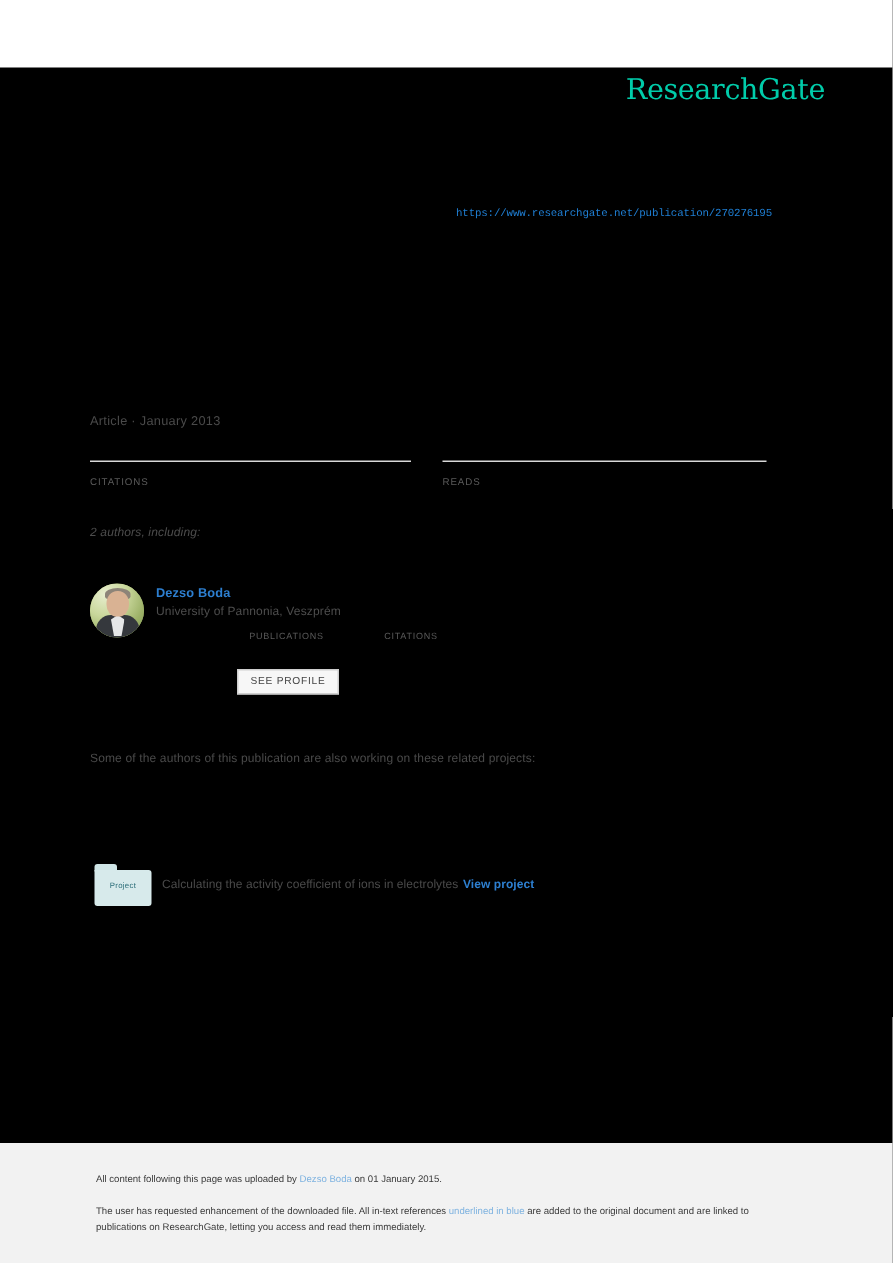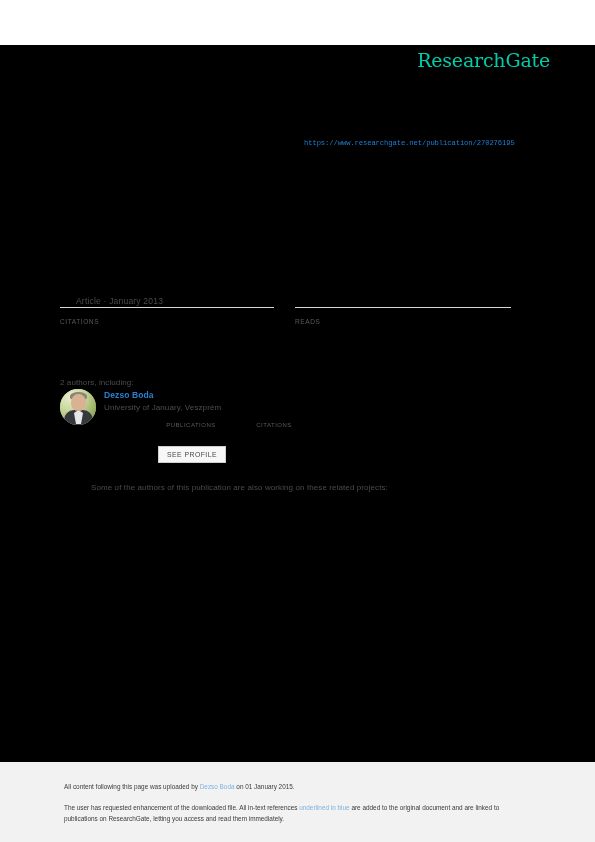--- a/index.html
+++ b/index.html
@@ -76,26 +76,25 @@
     width: 455px;
     color: #000000;
     font-size: 15px;
     line-height: 1.35;
   }
 
   
   .article-line {
     position: absolute;
     left: 60px;
-    top: 251px;
+    top: 230px;
     font-size: 8.5px;
     color: #4a4a4a;
     letter-spacing: 0.2px;
     white-space: nowrap;
-    margin-left: 16px;
   }
 
   .stat {
     position: absolute;
     top: 262px;
     height: 30px;
   }
   .stat.citations { left: 60px; width: 214px; }
   .stat.reads     { left: 295px; width: 216px; }
 
@@ -115,25 +114,26 @@
     font-size: 6.5px;
     color: #5a5a5a;
     letter-spacing: 0.6px;
     white-space: nowrap;
   }
 
   
   .authors-heading {
     position: absolute;
     left: 60px;
-    top: 333px;
+    top: 305px;
     font-size: 8px;
     color: #4d4d4d;
     letter-spacing: 0.1px;
     white-space: nowrap;
+    font-style: italic;
   }
 
   .author-row {
     position: absolute;
     left: 60px;
     top: 344px;
     width: 420px;
   }
 
   .avatar {
@@ -243,26 +243,25 @@
     display: flex;
     align-items: center;
     justify-content: center;
     cursor: pointer;
   }
 
   
   .projects-heading {
     position: absolute;
     left: 60px;
-    top: 438px;
+    top: 456px;
     font-size: 8px;
     color: #4a4a4a;
     letter-spacing: 0.1px;
     white-space: nowrap;
-    margin-left: 31px;
   }
 
   .project-row {
     position: absolute;
     left: 60px;
     width: 460px;
     height: 30px;
   }
   .project-row.p0 { top: 486px; }
   .project-row.p1 { top: 531px; }
@@ -387,39 +386,49 @@
       <div class="avatar">
         <div class="sky"></div>
         <div class="body"></div>
         <div class="shirt"></div>
         <div class="hair"></div>
         <div class="head"></div>
       </div>
 
       <div class="author-name">Dezso Boda</div>
 
-      <div class="author-affil">University of January, Veszprém</div>
+      <div class="author-affil">University of Pannonia, Veszprém</div>
 
       <div class="author-stats">
         <div class="col pubs">
           <div class="num"></div>
           <div class="cap">PUBLICATIONS</div>
         </div>
         <div class="col cits">
           <div class="num"></div>
           <div class="cap">CITATIONS</div>
         </div>
       </div>
 
       <div class="see-profile">SEE PROFILE</div>
     </div>
 
     <div class="projects-heading">Some of the authors of this publication are also working on these related projects:</div>
 
 
+    <div class="project-row p1">
+      <div class="folder">
+        <div class="tab"></div>
+        <div class="body"></div>
+        <div class="cap">Project</div>
+      </div>
+      <div class="project-text">
+        <span>Calculating the activity coefficient of ions in electrolytes</span><span class="view">View project</span>
+      </div>
+    </div>
 
   </div>
 
   <div class="footer">
     <div class="line1">
       <span>All content following this page was uploaded by </span><a href="#">Dezso Boda</a><span> on 01 January 2015.</span>
     </div>
     <div class="line2">
       <span>The user has requested enhancement of the downloaded file. All in-text references </span><a href="#">underlined in blue</a><span> are added to the original document and are linked to publications on ResearchGate, letting you access and read them immediately.</span>
     </div>

